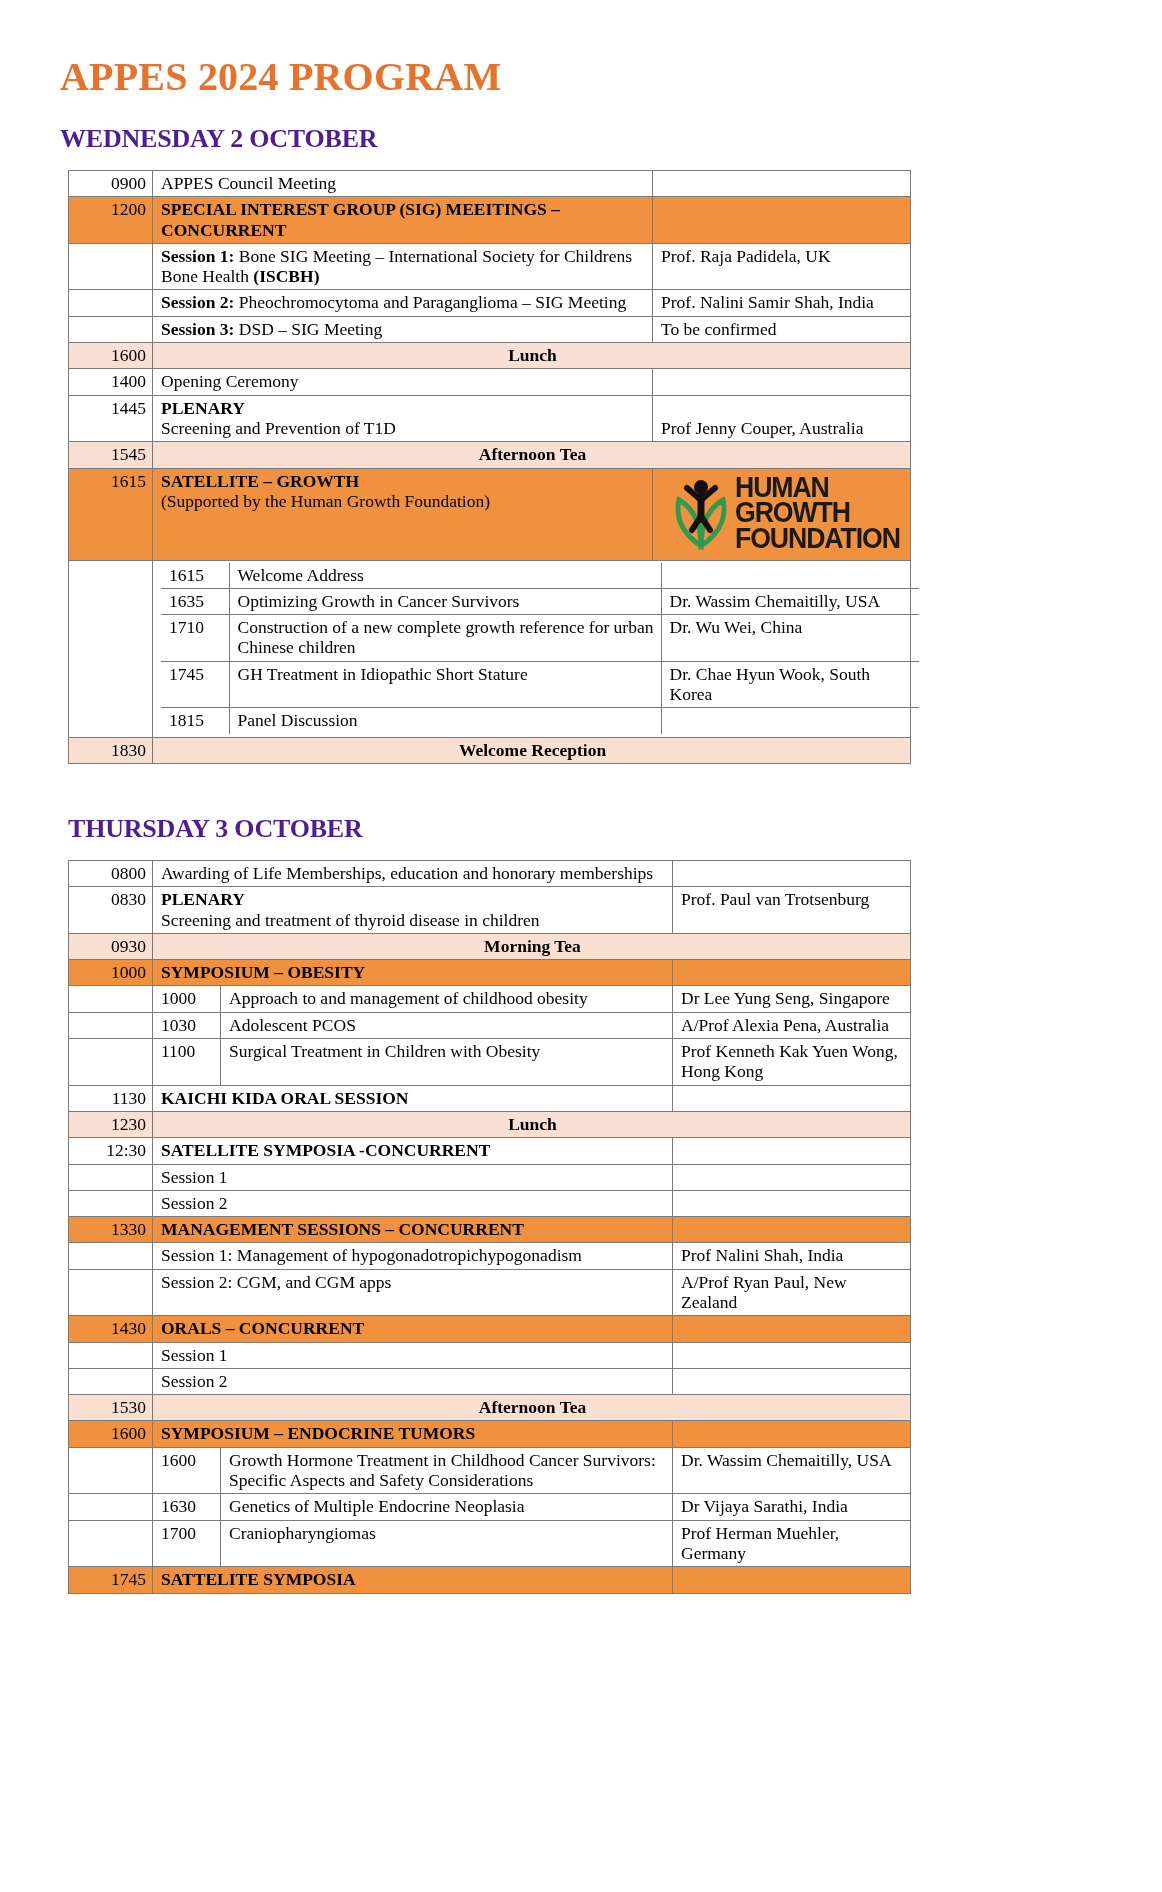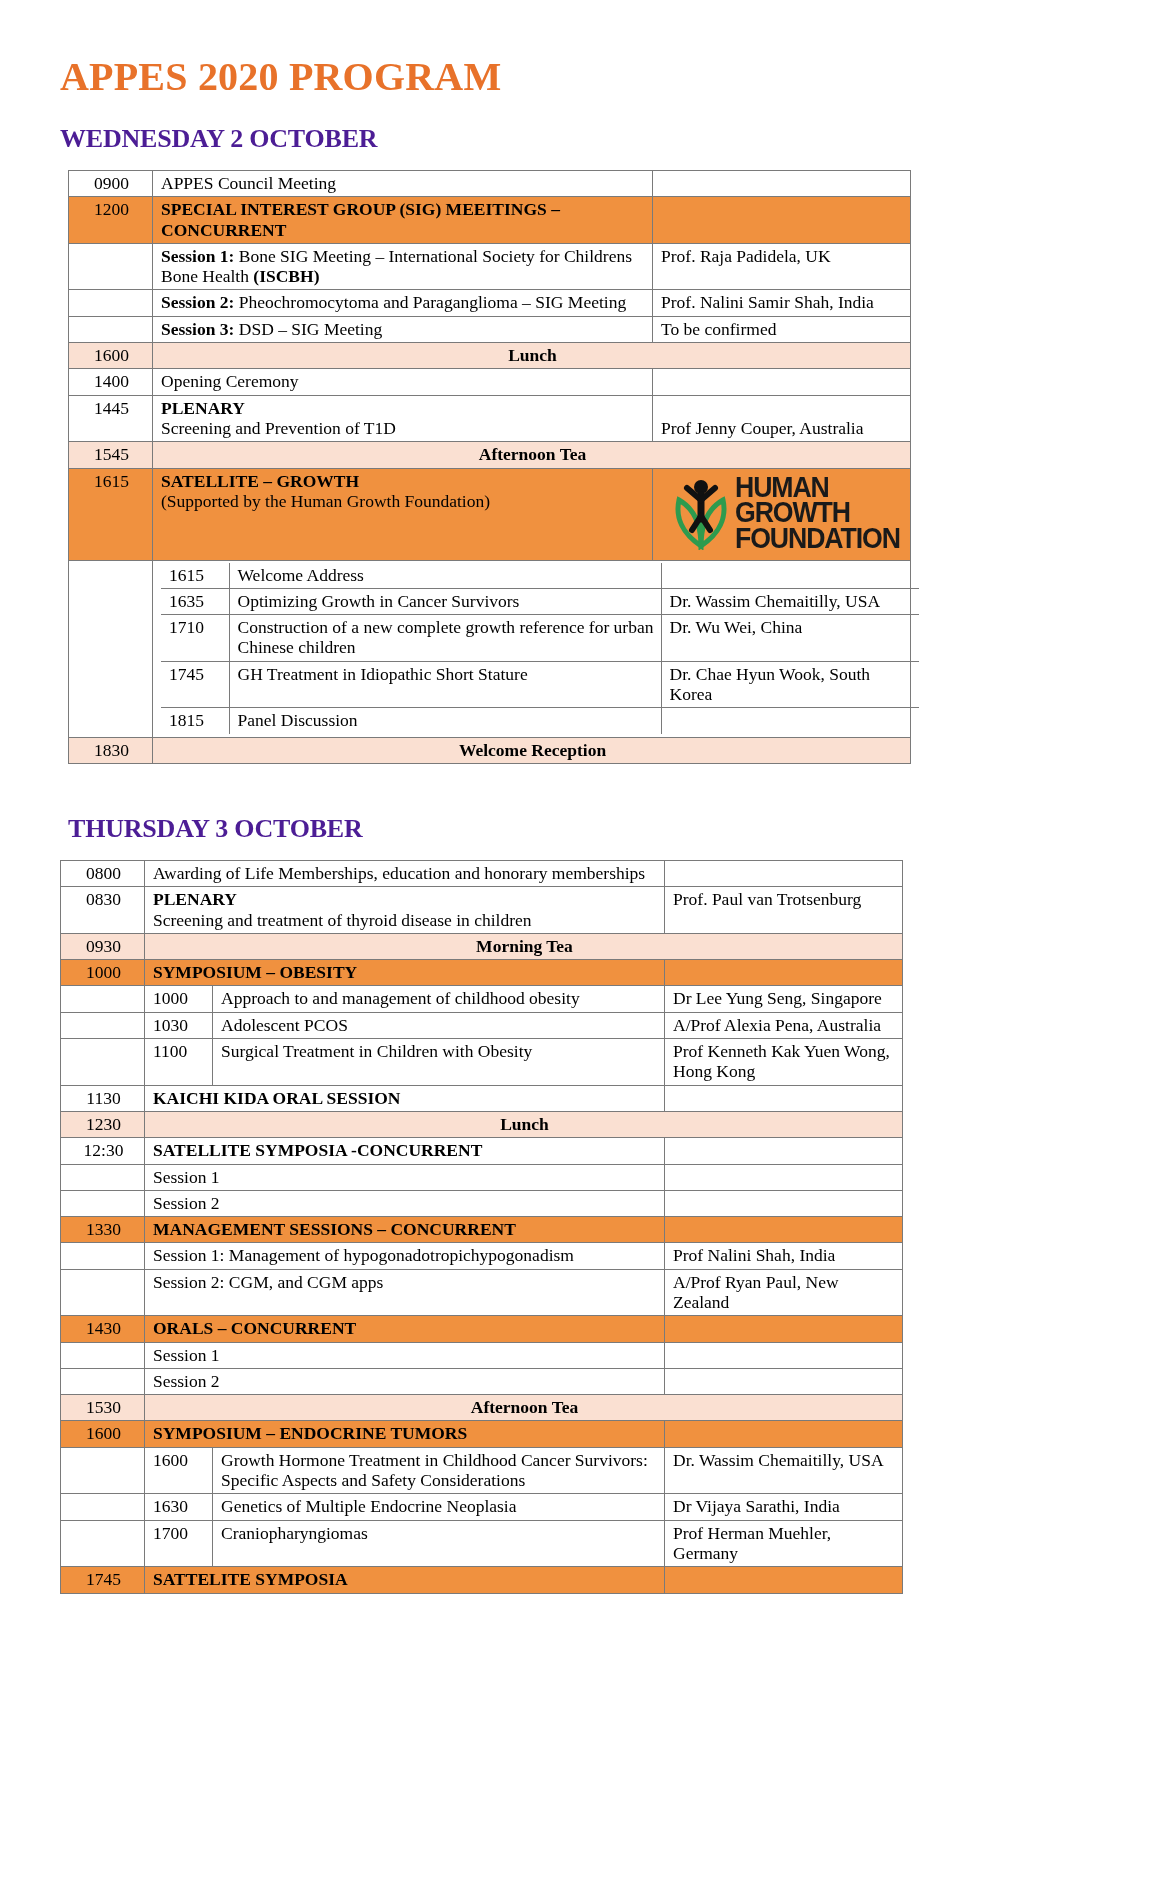--- a/index.html
+++ b/index.html
@@ -32,33 +32,33 @@
   }
   h2.day-title.second { margin-top: 50px; margin-left: 8px; }
 
   table.program {
     border-collapse: collapse;
     width: 842px;
     margin-left: 8px;
     table-layout: fixed;
   }
   table.program.wed { margin-left: 8px; }
-  table.program.thu { margin-left: 0; padding-left: 28px; }
+  table.program.thu { margin-left: 8px; padding-left: 28px; }
 
   table.program td {
     border: 1px solid #7a7a7a;
     padding: 2px 6px 3px 8px;
     font-size: 17.5px;
     line-height: 1.16;
     vertical-align: top;
     background: #ffffff;
   }
   td.time {
     width: 84px;
-    text-align: center;
+    text-align: right;
     padding-left: 10px;
     white-space: nowrap;
   }
   td.subtime {
     width: 68px;
     text-align: left;
     padding-left: 9px;
     white-space: nowrap;
   }
   td.speaker { width: 258px; }
@@ -115,21 +115,21 @@
     transform-origin: left center;
   }
   .hgf-text .l1 { font-size: 29px; display:block; }
   .hgf-text .l2 { font-size: 29px; display:block; }
 </style>
 </head>
 <body>
 
 <div class="page">
 
-  <h1 class="program-title">APPES 2020 PROGRAM</h1>
+  <h1 class="program-title">APPES 2024 PROGRAM</h1>
 
   <h2 class="day-title">WEDNESDAY 2 OCTOBER</h2>
 
   <table class="program wed">
     <colgroup>
       <col style="width:84px">
         <col style="width:500px">
         <col style="width:258px">
     </colgroup>
     <tbody>

